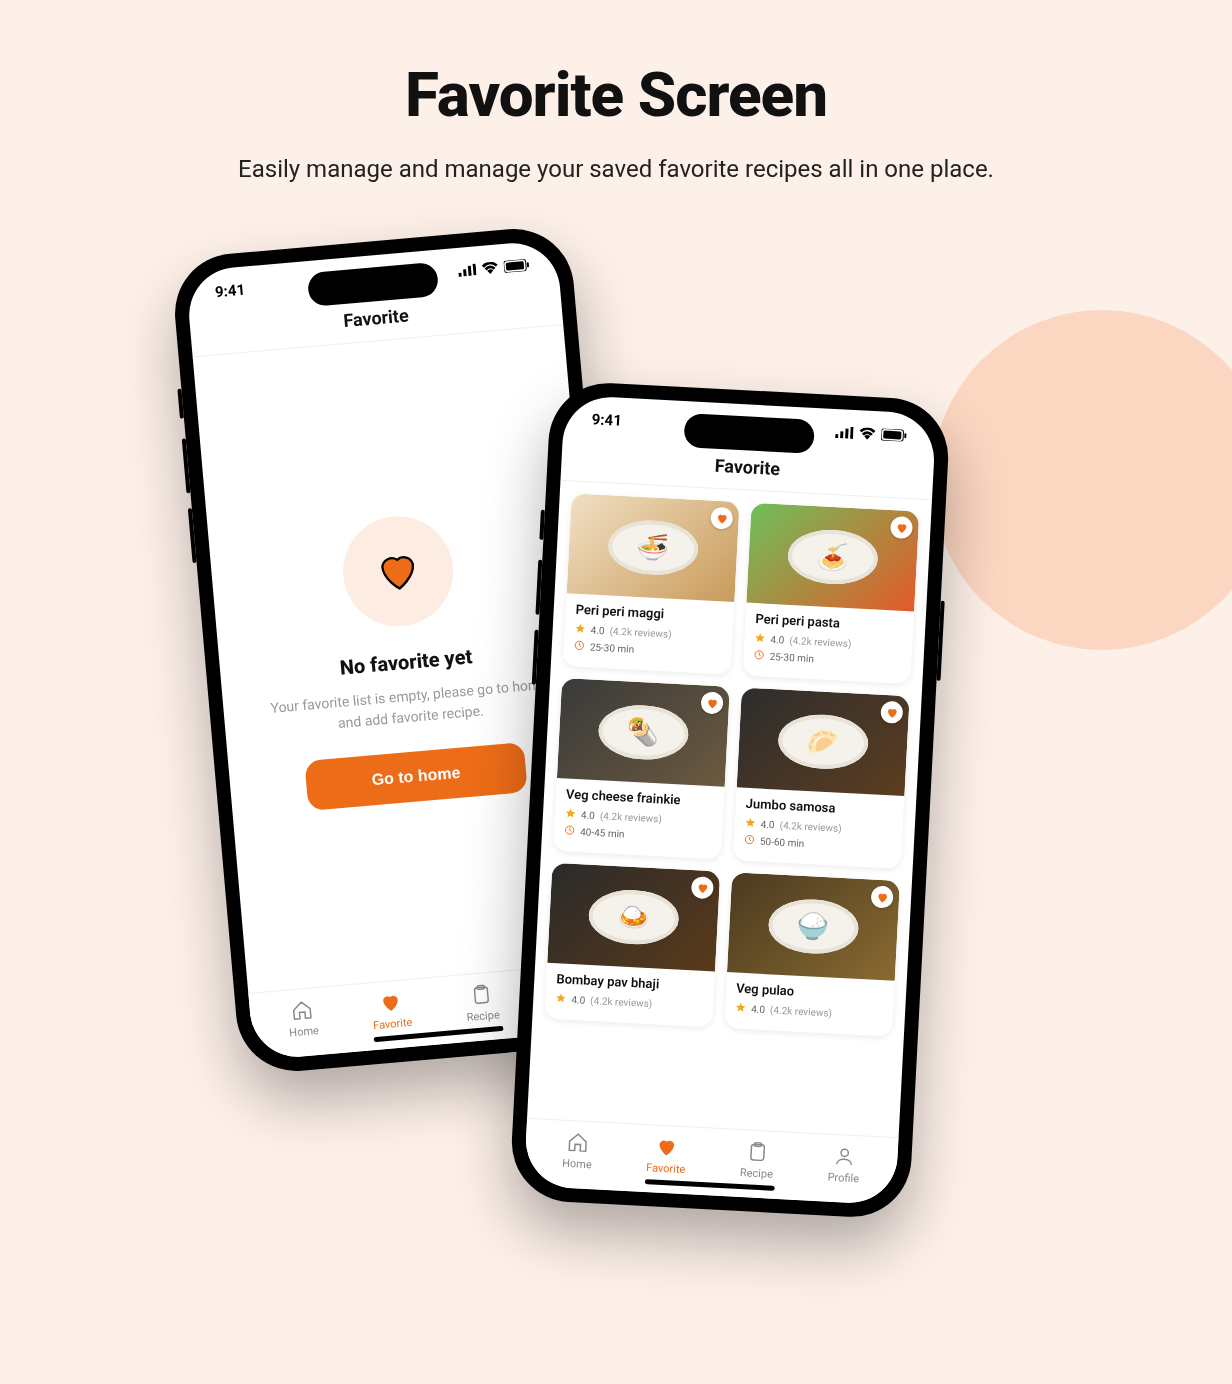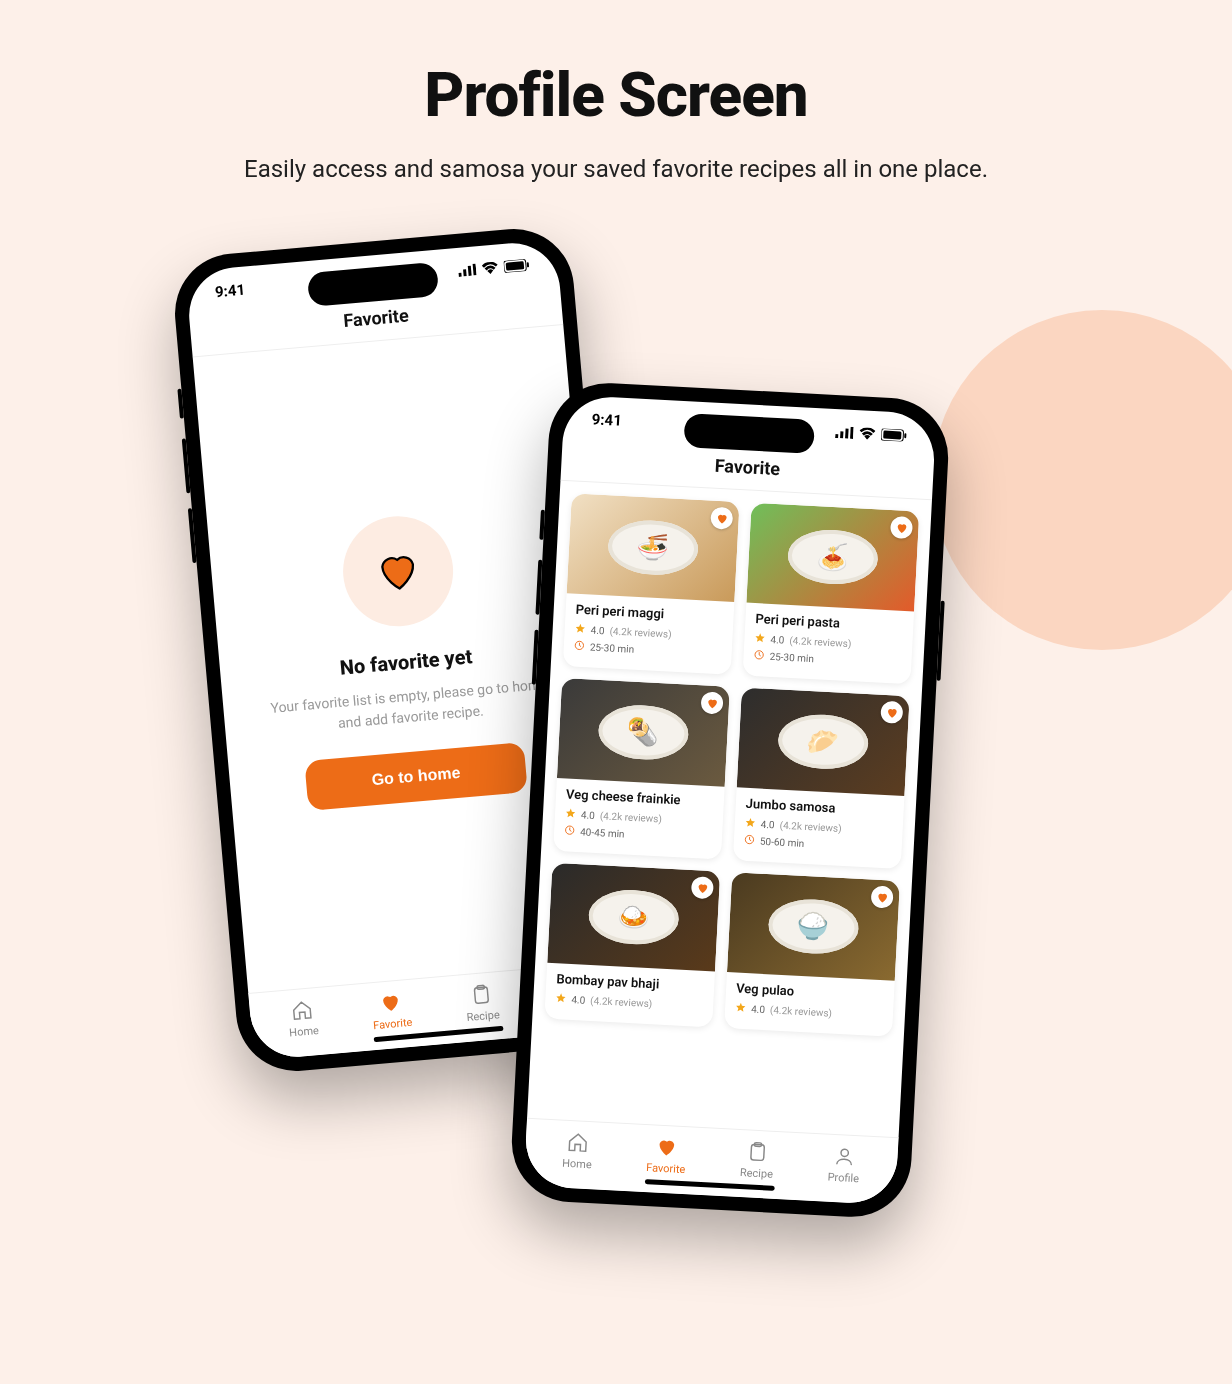--- a/index.html
+++ b/index.html
@@ -164,22 +164,22 @@
   .sbtn-l2 { width:4px; height:55px; left:-4px; top:180px;}
   .sbtn-l3 { width:4px; height:55px; left:-4px; top:250px;}
   .sbtn-r  { width:4px; height:80px; right:-4px; top:200px;}
 </style>
 </head>
 <body>
 
 <div class="deco-circle"></div>
 
 <div class="hero">
-  <h1>Profile Screen</h1>
-  <p>Easily access and samosa your saved favorite recipes all in one place.</p>
+  <h1>Favorite Screen</h1>
+  <p>Easily manage and manage your saved favorite recipes all in one place.</p>
 </div>
 
 <div id="phone1" class="phone">
   <div class="side-btn sbtn-l1"></div>
     <div class="side-btn sbtn-l2"></div>
     <div class="side-btn sbtn-l3"></div>
     <div class="side-btn sbtn-r"></div>
   <div class="screen">
     <div class="notch"></div>
     <div class="statusbar">

